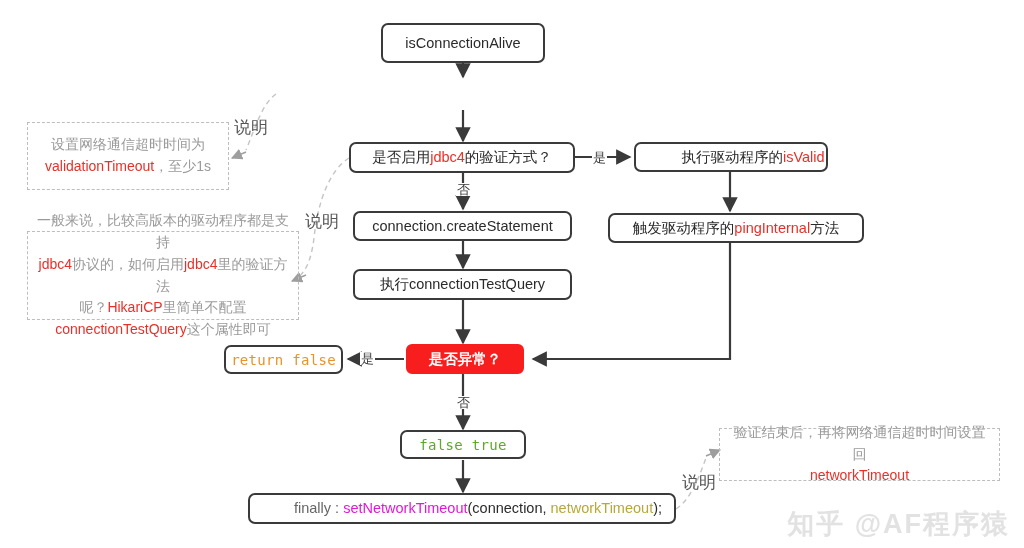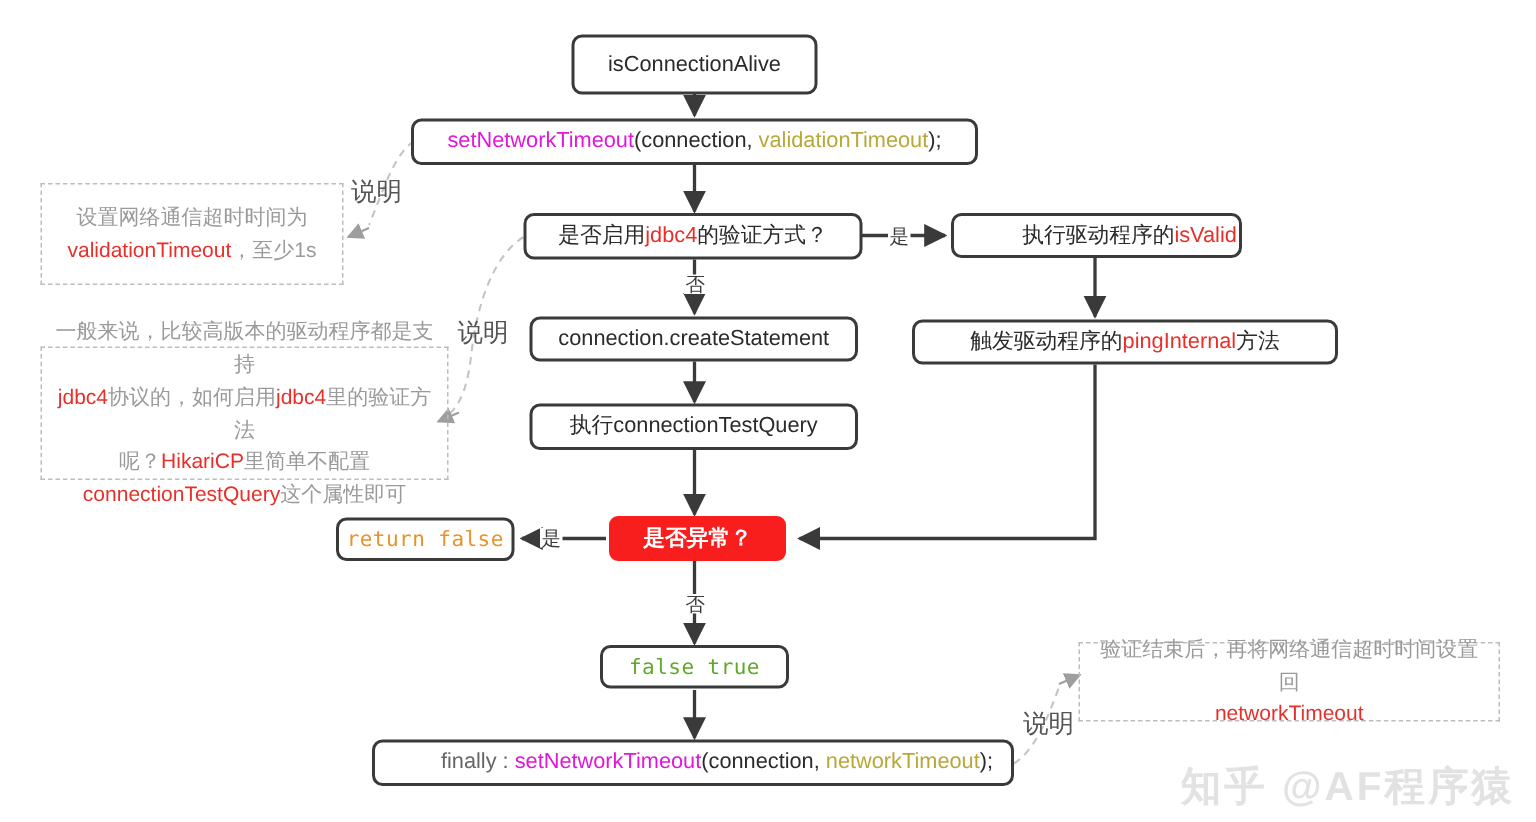--- a/index.html
+++ b/index.html
@@ -96,39 +96,34 @@
     <path d="M 292 281 L 306 275" fill="none" stroke="#9e9e9e" stroke-width="1.4" marker-end="url(#arrowd)" transform="rotate(180 299 278)"></path>
 
     <path d="M 676 509 C 690 500, 698 480, 706 458" fill="none" stroke="#c4c4c4" stroke-width="1.4" stroke-dasharray="5,4"></path>
     <path d="M 706 456 L 720 450" fill="none" stroke="#9e9e9e" stroke-width="1.4" marker-end="url(#arrowd)"></path>
   </svg>
 
   <div class="node" style="left:381px;top:23px;width:164px;height:40px;">
     <span>isConnectionAlive</span>
   </div>
 
-  <div class="node" style="left:274px;top:79px;width:378px;height:31px;">
-    <span>
-      <span class="magenta">setNetworkTimeout</span><span>(connection, </span><span class="olive">validationTimeout</span><span>);</span>
-    </span>
-  </div>
 
   <div class="node" style="left:349px;top:142px;width:226px;height:31px;">
     <span>
       <span>是否启用</span><span class="red-t">jdbc4</span><span>的验证方式？</span>
     </span>
   </div>
 
   <div class="node" style="left:634px;top:142px;width:194px;height:30px;padding-left:44px;">
     <span>
       <span>执行驱动程序的</span><span class="red-t">isValid</span>
     </span>
   </div>
 
-  <div class="node" style="left:608px;top:213px;width:284px;height:30px;">
+  <div class="node" style="left:608px;top:213px;width:256px;height:30px;">
     <span>
       <span>触发驱动程序的</span><span class="red-t">pingInternal</span><span>方法</span>
     </span>
   </div>
 
   <div class="node" style="left:353px;top:211px;width:219px;height:30px;">
     <span>connection.createStatement</span>
   </div>
 
   <div class="node" style="left:353px;top:269px;width:219px;height:31px;">

